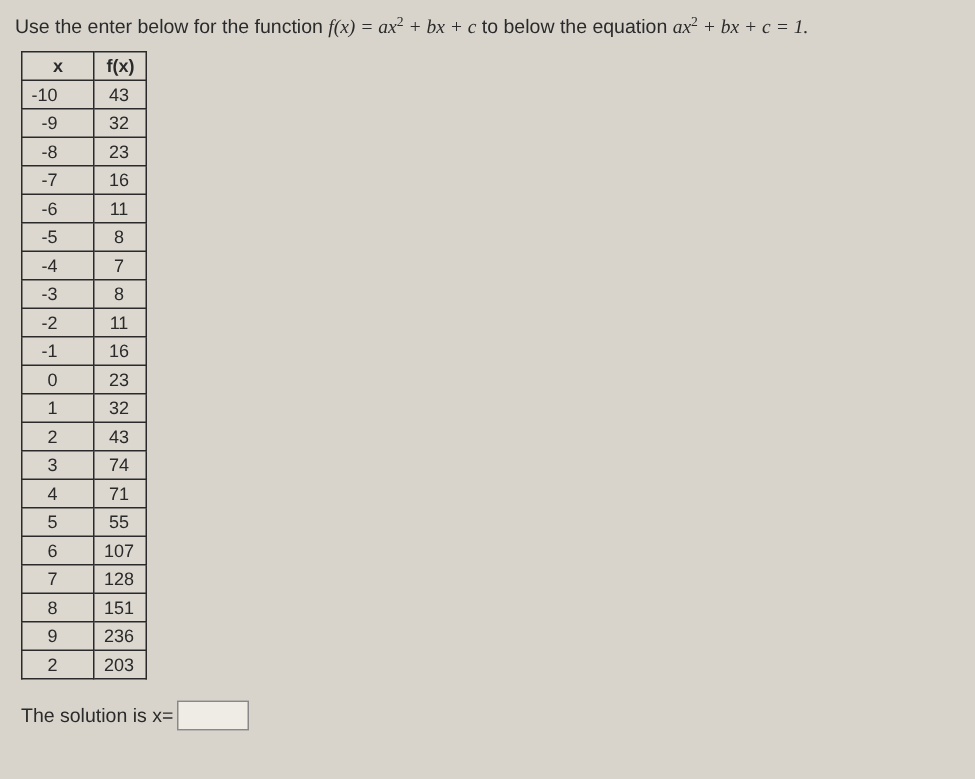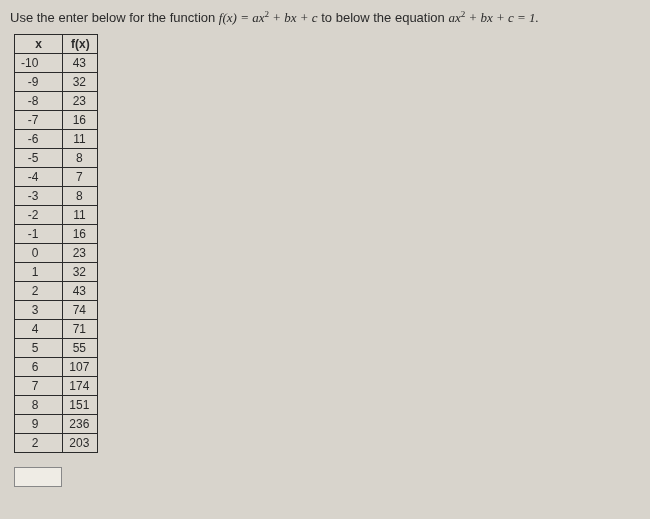--- a/index.html
+++ b/index.html
@@ -136,32 +136,33 @@
       <tr>
         <td class="xcol">5</td>
         <td class="fxcol">55</td>
       </tr>
       <tr>
         <td class="xcol">6</td>
         <td class="fxcol">107</td>
       </tr>
       <tr>
         <td class="xcol">7</td>
-        <td class="fxcol">174</td>
+        <td class="fxcol">128</td>
       </tr>
       <tr>
         <td class="xcol">8</td>
         <td class="fxcol">151</td>
       </tr>
       <tr>
         <td class="xcol">9</td>
         <td class="fxcol">236</td>
       </tr>
       <tr>
         <td class="xcol">2</td>
         <td class="fxcol">203</td>
       </tr>
     </tbody>
 </table>
 
 <div class="answer-row">
+  <span>The solution is x=</span>
   <input class="answer-input" type="text" value="" style="">
 </div>
 
 </body></html>

